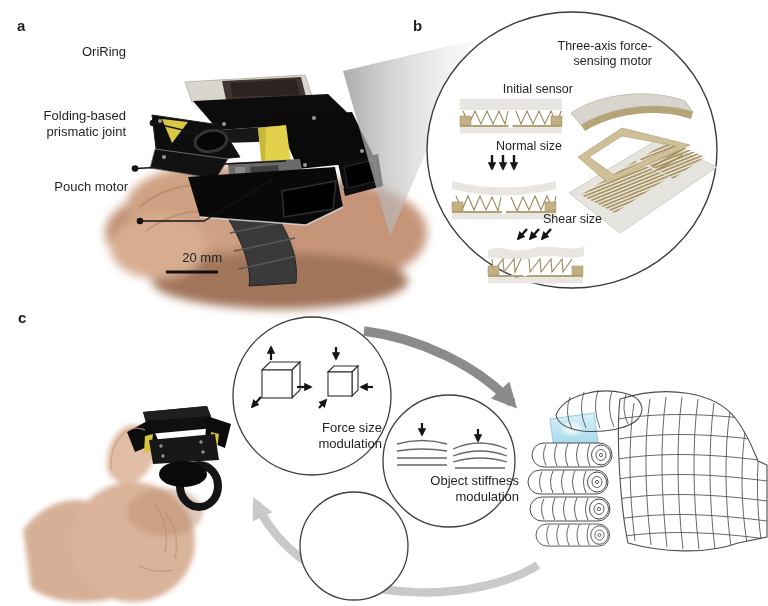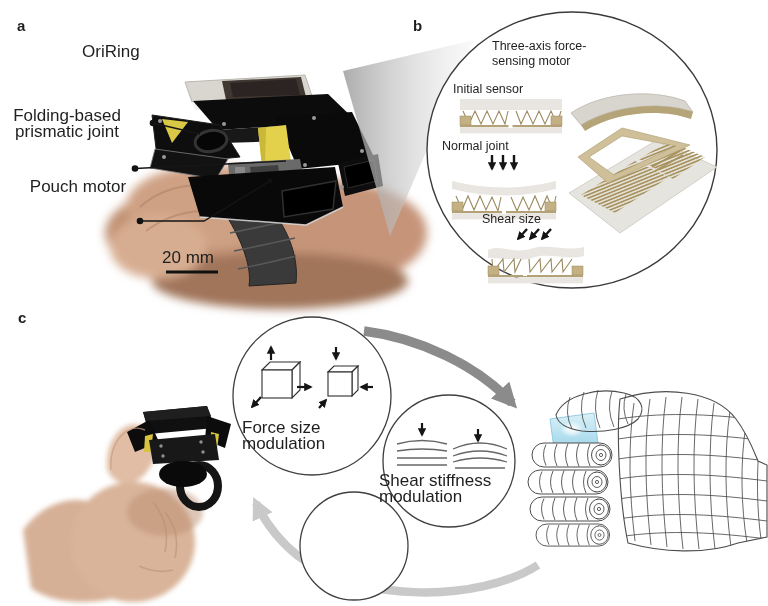--- a/index.html
+++ b/index.html
@@ -1,24 +1,24 @@
 <!DOCTYPE html>
 <html style="--sensor-tan: #a8935f; --sensor-tan-light: #cfc09a; --layer-gray: #e9e6e1; --cycle-arrow-dark: #8b8b8b; --cycle-arrow-light: #c9c9c9; --virtual-cube-blue: #aee0f0; --pouch-yellow: #e3d14b; --device-black: #0c0c0c; --skin-tone: #d0a489; --text: #1f1f1f;"><head>
 <meta charset="utf-8">
 <style>
   html,body{margin:0;padding:0;background:#fff}
   #canvas{position:relative;width:768px;height:606px;background:#fff;overflow:hidden;
           font-family:"Liberation Sans","DejaVu Sans",sans-serif;color:#1f1f1f}
   #art{position:absolute;left:0;top:0}
   .t{position:absolute;color:#1f1f1f;line-height:15.5px}
   .pl{font-weight:bold;font-size:15px}
-  .s13{font-size:17px}
+  .s13{font-size:13px}
   .s12{font-size:12.5px}
-  .ra{text-align:center}
-  .ca{text-align:left}
+  .ra{text-align:right}
+  .ca{text-align:right}
 </style>
 </head>
 <body>
 
 <div id="canvas">
 
 <svg id="art" width="768" height="606" viewBox="0 0 768 606">
   <defs>
     <marker id="mBlk" viewBox="0 0 10 10" refX="8" refY="5" markerWidth="8.5" markerHeight="8.5" orient="auto" markerUnits="userSpaceOnUse">
           <path d="M0,0L10,5L0,10Z" fill="#151515"></path>
@@ -293,25 +293,25 @@
   </div>
   <div class="t s13 ra" style="left:28px;top:179px;width:100px">Pouch motor</div>
   <div class="t s13 ca" style="left:162px;top:250px;width:60px">20 mm</div>
 
   <div class="t pl" style="left:413px;top:18px">b</div>
   <div class="t s12 ca" style="left:492px;top:39px;width:160px;line-height:14.5px">
     <span>Three-axis force-</span><br>
     <span>sensing motor</span>
   </div>
   <div class="t s12 ca" style="left:453px;top:82px;width:120px">Initial sensor</div>
-  <div class="t s12 ca" style="left:442px;top:139px;width:120px">Normal joint</div>
+  <div class="t s12 ca" style="left:442px;top:139px;width:120px">Normal size</div>
   <div class="t s12 ca" style="left:482px;top:212px;width:120px">Shear size</div>
 
   <div class="t pl" style="left:18px;top:310px">c</div>
   <div class="t s13 ca" style="left:242px;top:420px;width:140px">
     <span>Force size</span><br>
     <span>modulation</span>
   </div>
   <div class="t s13 ca" style="left:379px;top:473px;width:140px">
-    <span>Shear stiffness</span><br>
+    <span>Object stiffness</span><br>
     <span>modulation</span>
   </div>
 </div>
 
 </body></html>

